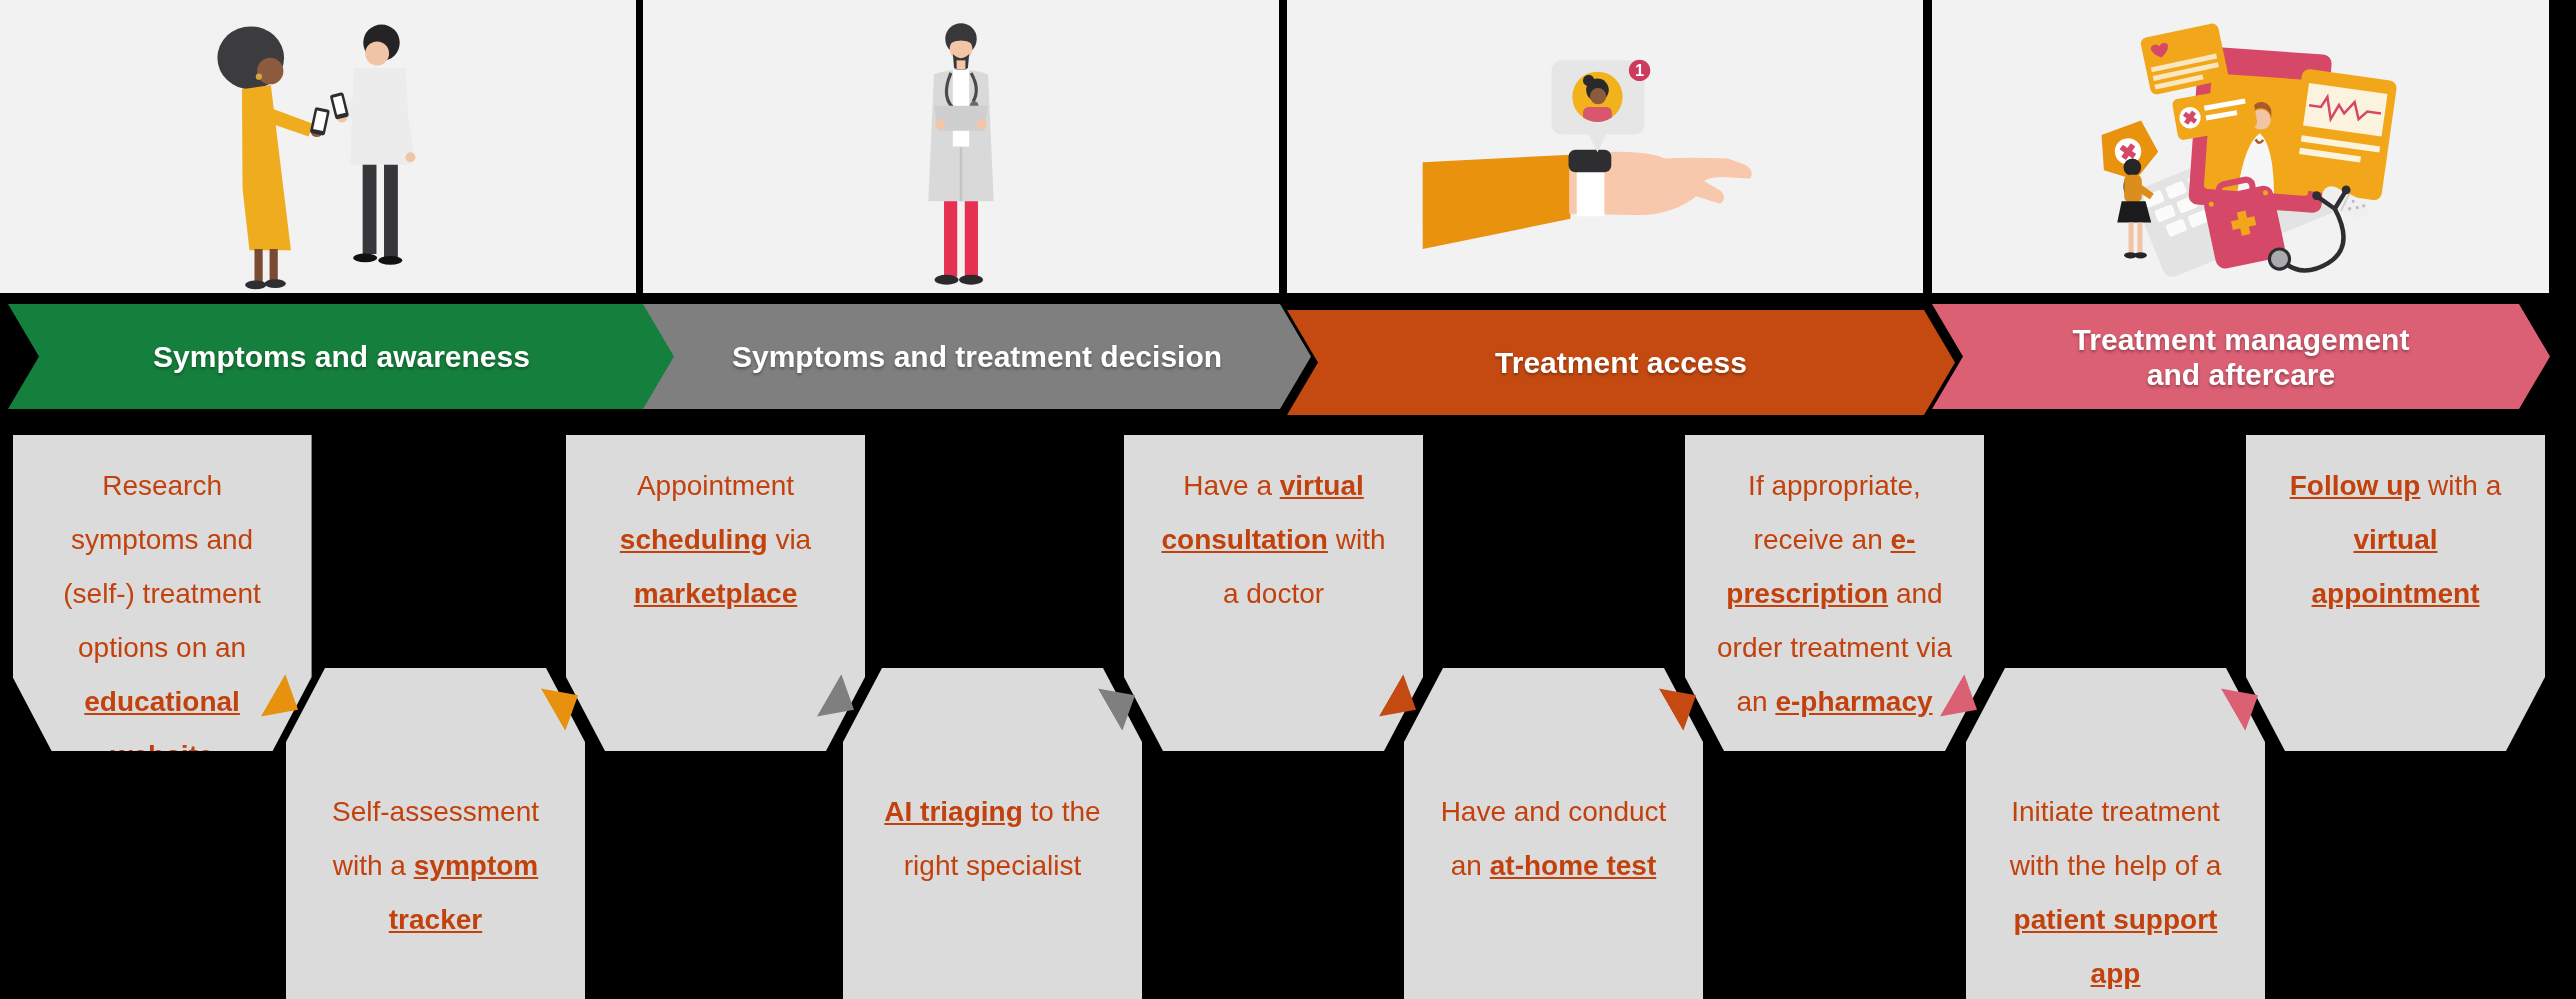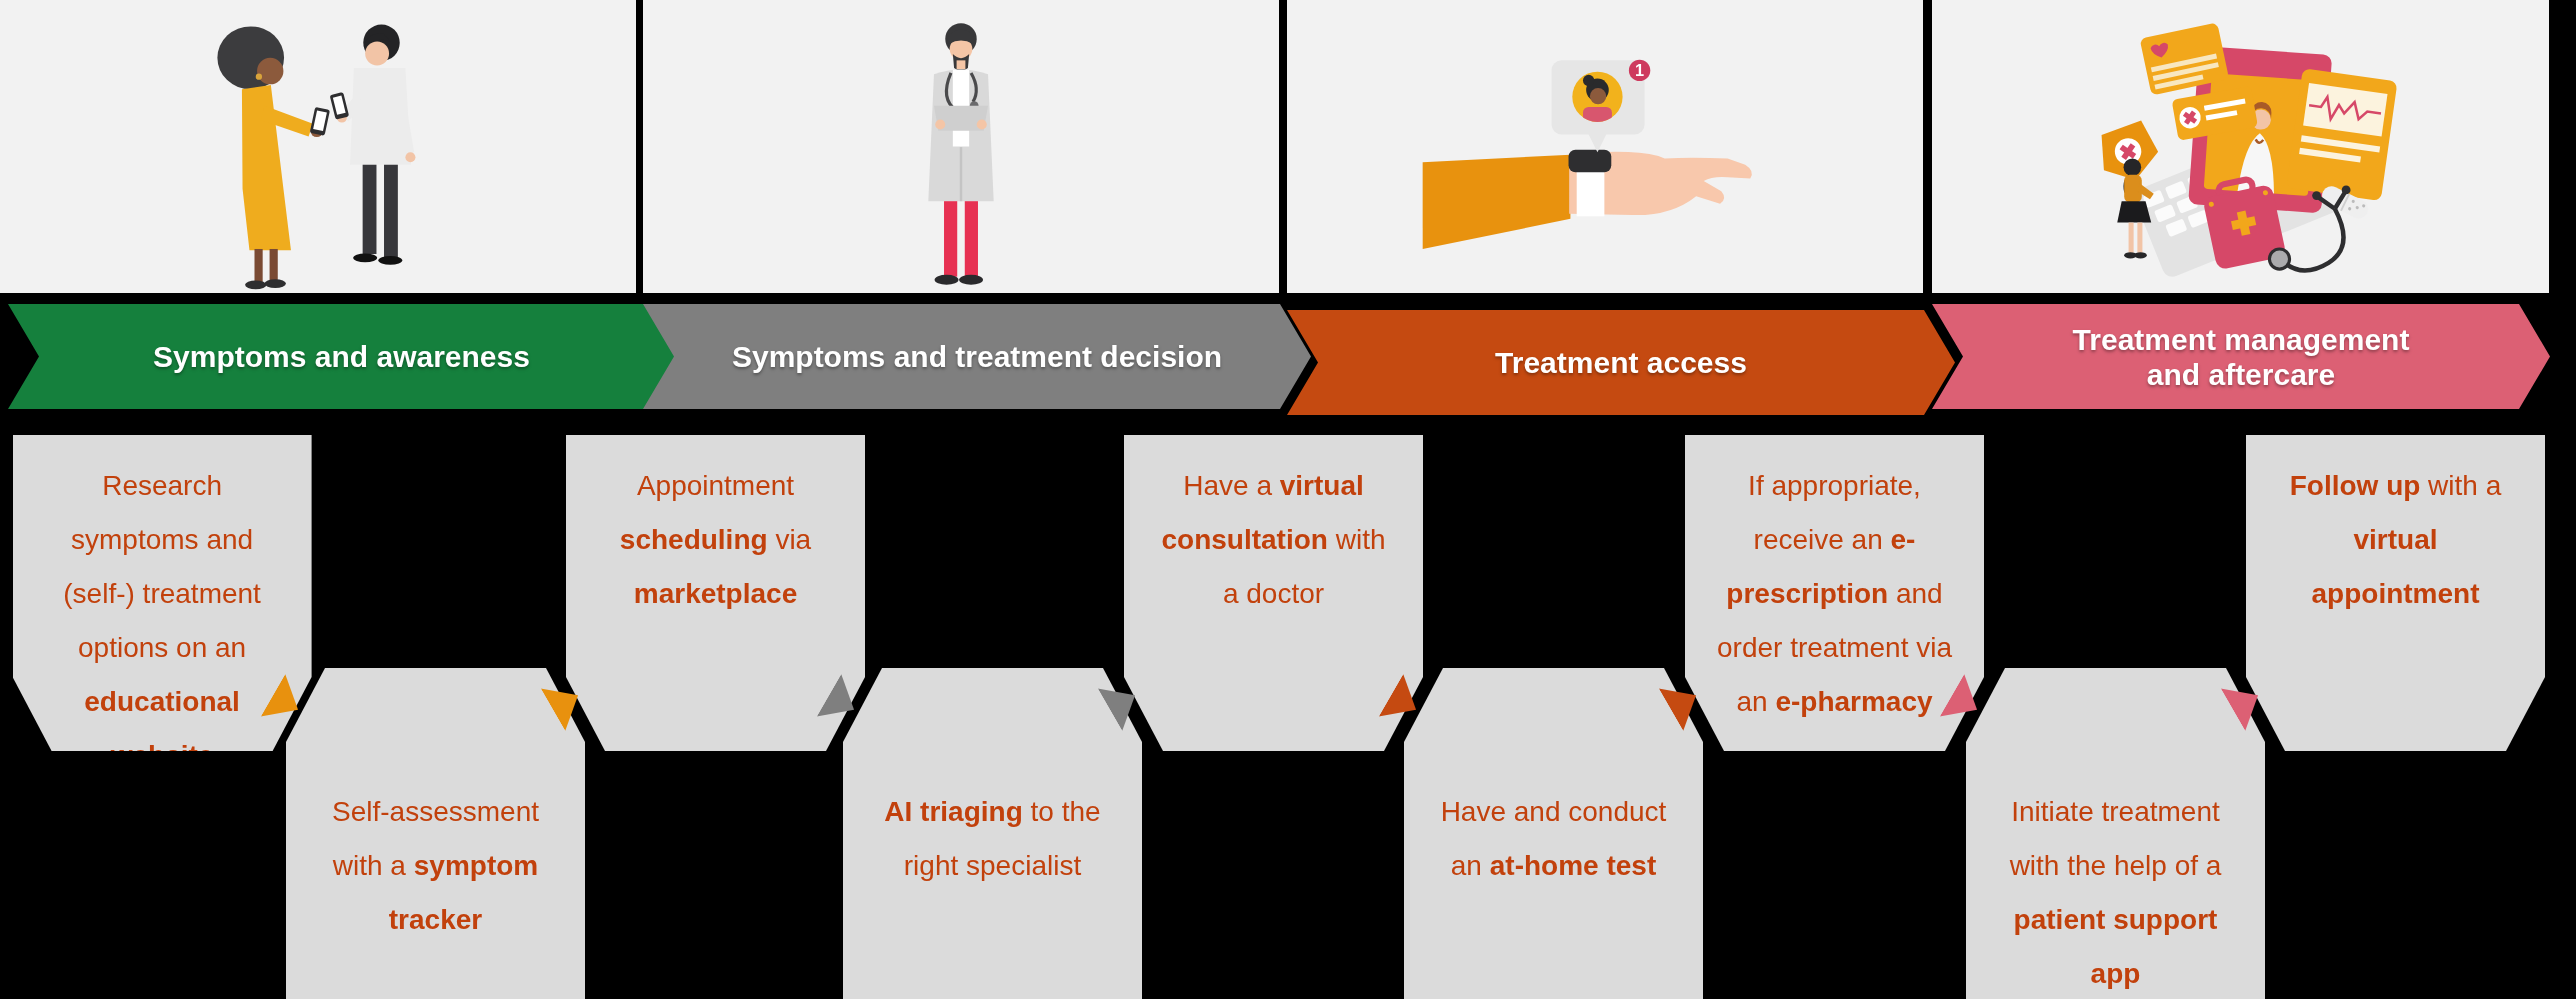--- a/index.html
+++ b/index.html
@@ -11,21 +11,21 @@
          clip-path:polygon(31px 50%,0 0,calc(100% - 31px) 0,100% 50%,calc(100% - 31px) 100%,0 100%);}
   .arrow-label{color:#fff;font-size:30px;font-weight:700;text-align:center;line-height:35px;
          white-space:pre-line;text-shadow:0 1.9px 3.1px rgba(0,0,0,.35);}
   .box{position:absolute;width:299px;background:#DBDBDB;}
   .box.top{top:435px;height:316px;
          clip-path:polygon(0 0,100% 0,100% calc(100% - 74px),calc(100% - 39px) 100%,39px 100%,0 calc(100% - 74px));}
   .box.bottom{top:668px;height:332px;
          clip-path:polygon(39px 0,calc(100% - 39px) 0,100% 74px,100% 100%,0 100%,0 74px);}
   .step-text{margin:0;padding:24px 31px 0;font-size:28px;line-height:54px;color:#c2410c;text-align:center;}
   .box.bottom .step-text{padding-top:117px;}
-  .step-text b{font-weight:700;}
+  .step-text b{font-weight:700;text-decoration:underline;}
   .connector{position:absolute;top:678px;width:29px;height:49px;
          clip-path:polygon(0 0,100% 50%,0 100%);}
   .connector.down{transform:rotate(30deg);}
   .connector.up{transform:rotate(-30deg);}
 </style>
 </head>
 <body>
 
 <div id="stage">
 

